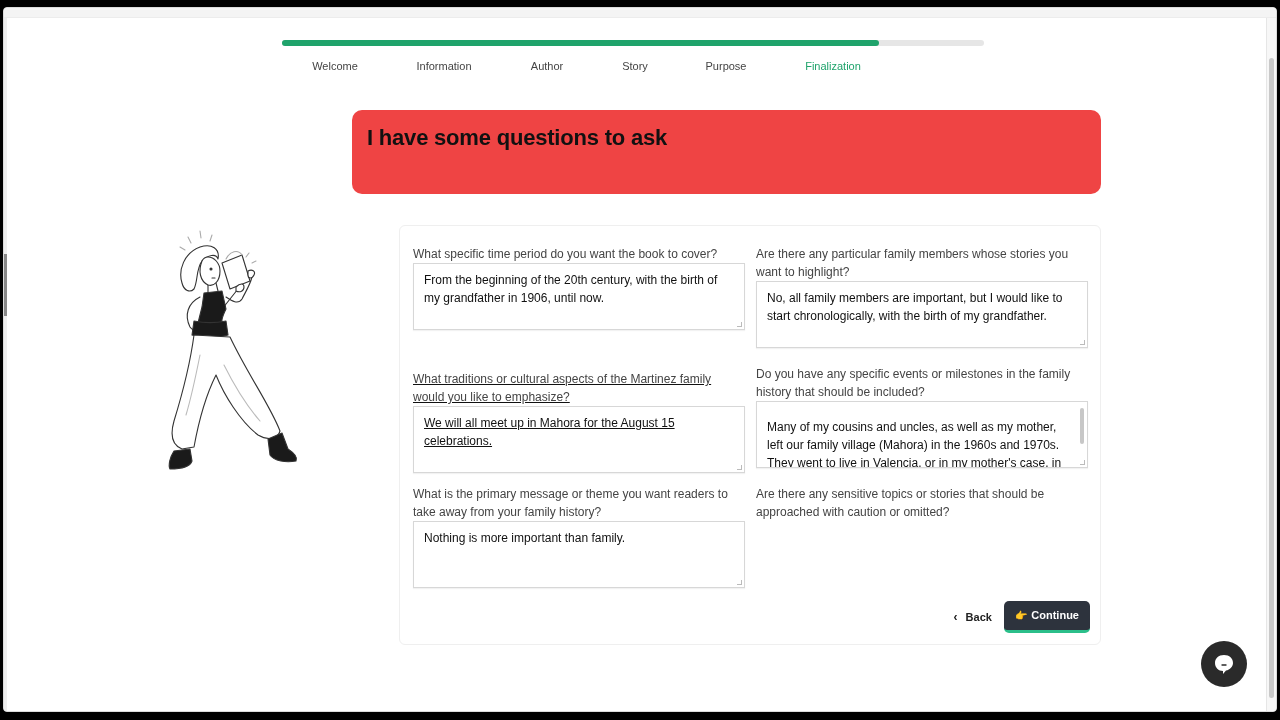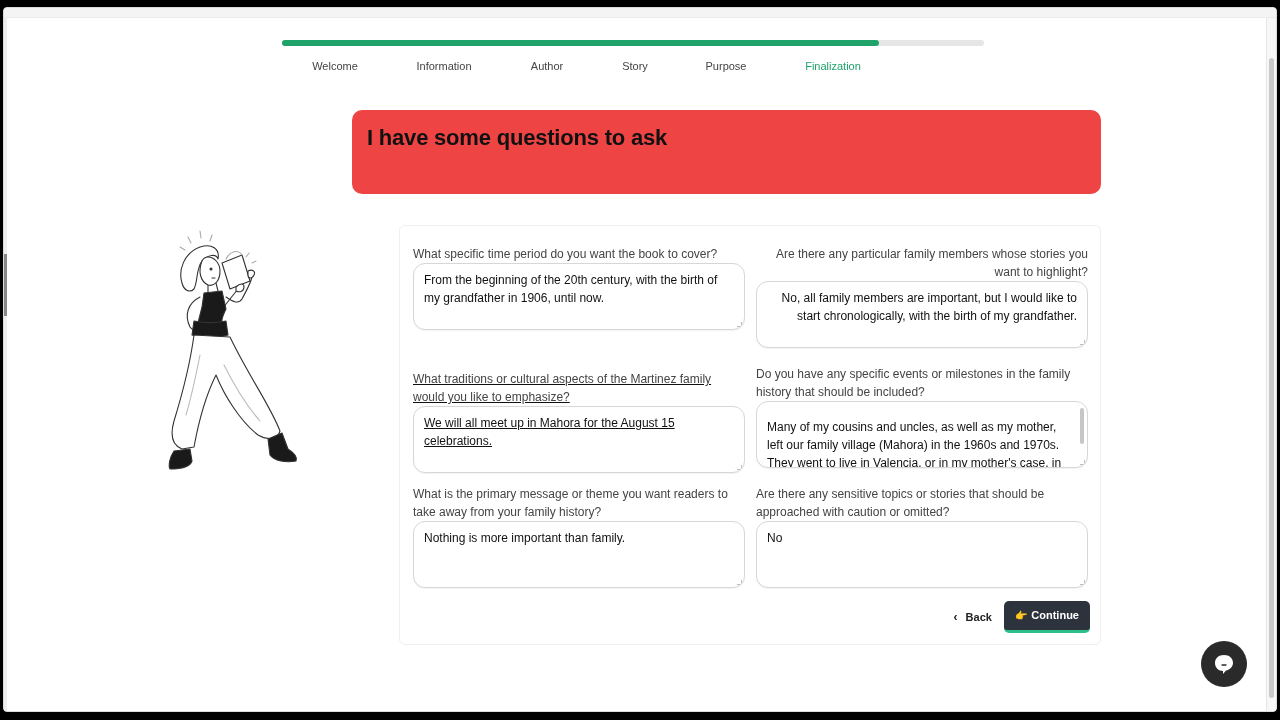--- a/index.html
+++ b/index.html
@@ -34,21 +34,21 @@
 
   .illustration { position: absolute; left: 160px; top: 225px; width: 150px; height: 250px; }
 
   .form-card {
     position: absolute; left: 399px; top: 225px; width: 702px; height: 420px;
     background: #fff; border: 1px solid #efefef; border-radius: 6px;
   }
   .field { position: absolute; width: 332px; }
   .field label { display: block; font-size: 12px; line-height: 18px; color: #444; }
   .field .ta {
-    display: block; width: 332px; height: 67px; border: 1px solid #d7d7d7; border-radius: 12px;
+    display: block; width: 332px; height: 67px; border: 1px solid #d7d7d7; border-radius: 0;
     background: #fff; padding: 7px 10px; font-size: 12px; line-height: 18px; color: #111;
     overflow: hidden; position: relative; box-shadow: 0 1px 1px rgba(0,0,0,0.05);
   }
   .field .ta .grip { position: absolute; right: 2px; bottom: 2px; width: 5px; height: 5px; border-right: 1px solid #bbb; border-bottom: 1px solid #bbb; }
   .field .ta .vscroll { position: absolute; right: 3px; top: 6px; width: 4px; height: 36px; background: #c7c7c7; border-radius: 2px; }
   .field .ta.scrolled { padding-top: 16px; }
 
   .actions { position: absolute; right: 10px; top: 374px; height: 33px; display: flex; align-items: center; gap: 12px; }
   .back-btn { font-size: 11px; font-weight: 700; color: #222; display: flex; align-items: center; gap: 8px; cursor: pointer; }
   .back-btn .chev { font-size: 12px; font-weight: 700; }
@@ -132,21 +132,21 @@
 <div class="form-card">
 
   <div class="field" style="left:13px; top:19px;">
     <label>What specific time period do you want the book to cover?</label>
     <div class="ta">
       <span>From the beginning of the 20th century, with the birth of my grandfather in 1906, until now.</span>
       <span class="grip"></span>
     </div>
   </div>
 
-  <div class="field" style="left:356px; top:19px;text-align:right;">
+  <div class="field" style="left:356px; top:19px;">
     <label>Are there any particular family members whose stories you want to highlight?</label>
     <div class="ta">
       <span>No, all family members are important, but I would like to start chronologically, with the birth of my grandfather.</span>
       <span class="grip"></span>
     </div>
   </div>
 
   <div class="field" style="left:13px; top:144px;text-decoration:underline;">
     <label>What traditions or cultural aspects of the Martinez family would you like to emphasize?</label>
     <div class="ta">
@@ -167,24 +167,20 @@
   <div class="field" style="left:13px; top:259px;">
     <label>What is the primary message or theme you want readers to take away from your family history?</label>
     <div class="ta">
       <span>Nothing is more important than family.</span>
       <span class="grip"></span>
     </div>
   </div>
 
   <div class="field" style="left:356px; top:259px;">
     <label>Are there any sensitive topics or stories that should be approached with caution or omitted?</label>
-    <div class="ta">
-      <span>No</span>
-      <span class="grip"></span>
-    </div>
   </div>
 
   <div class="actions">
     <div class="back-btn">
       <span class="chev">‹</span>
       <span>Back</span>
     </div>
     <div class="continue-btn">
       <span class="hand">👉</span>
       <span>Continue</span>

